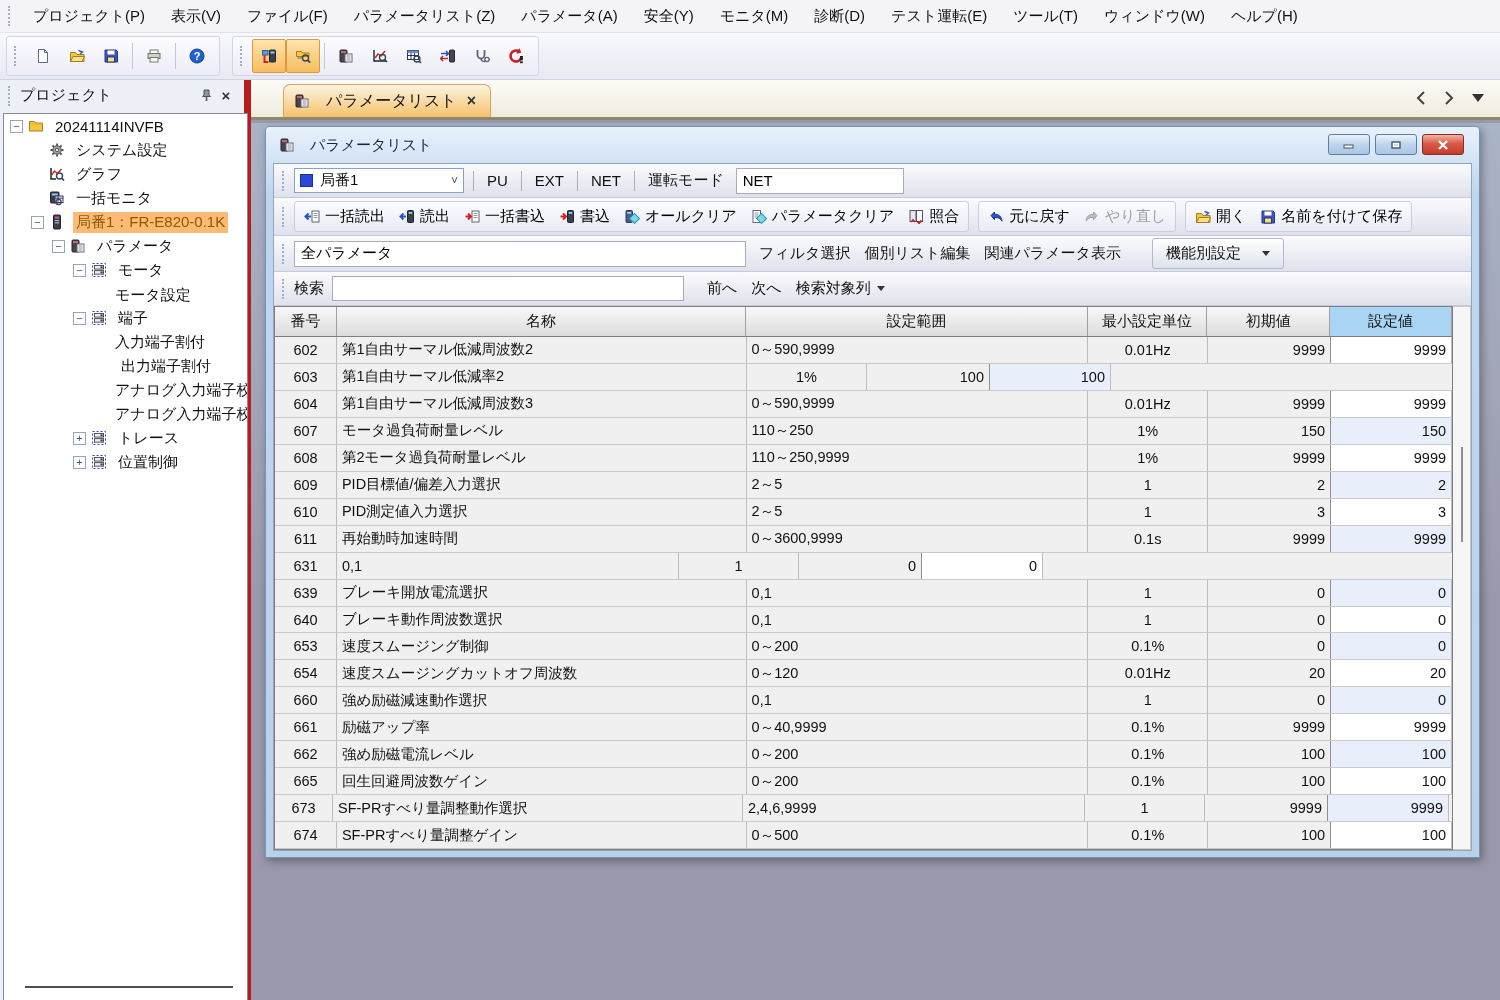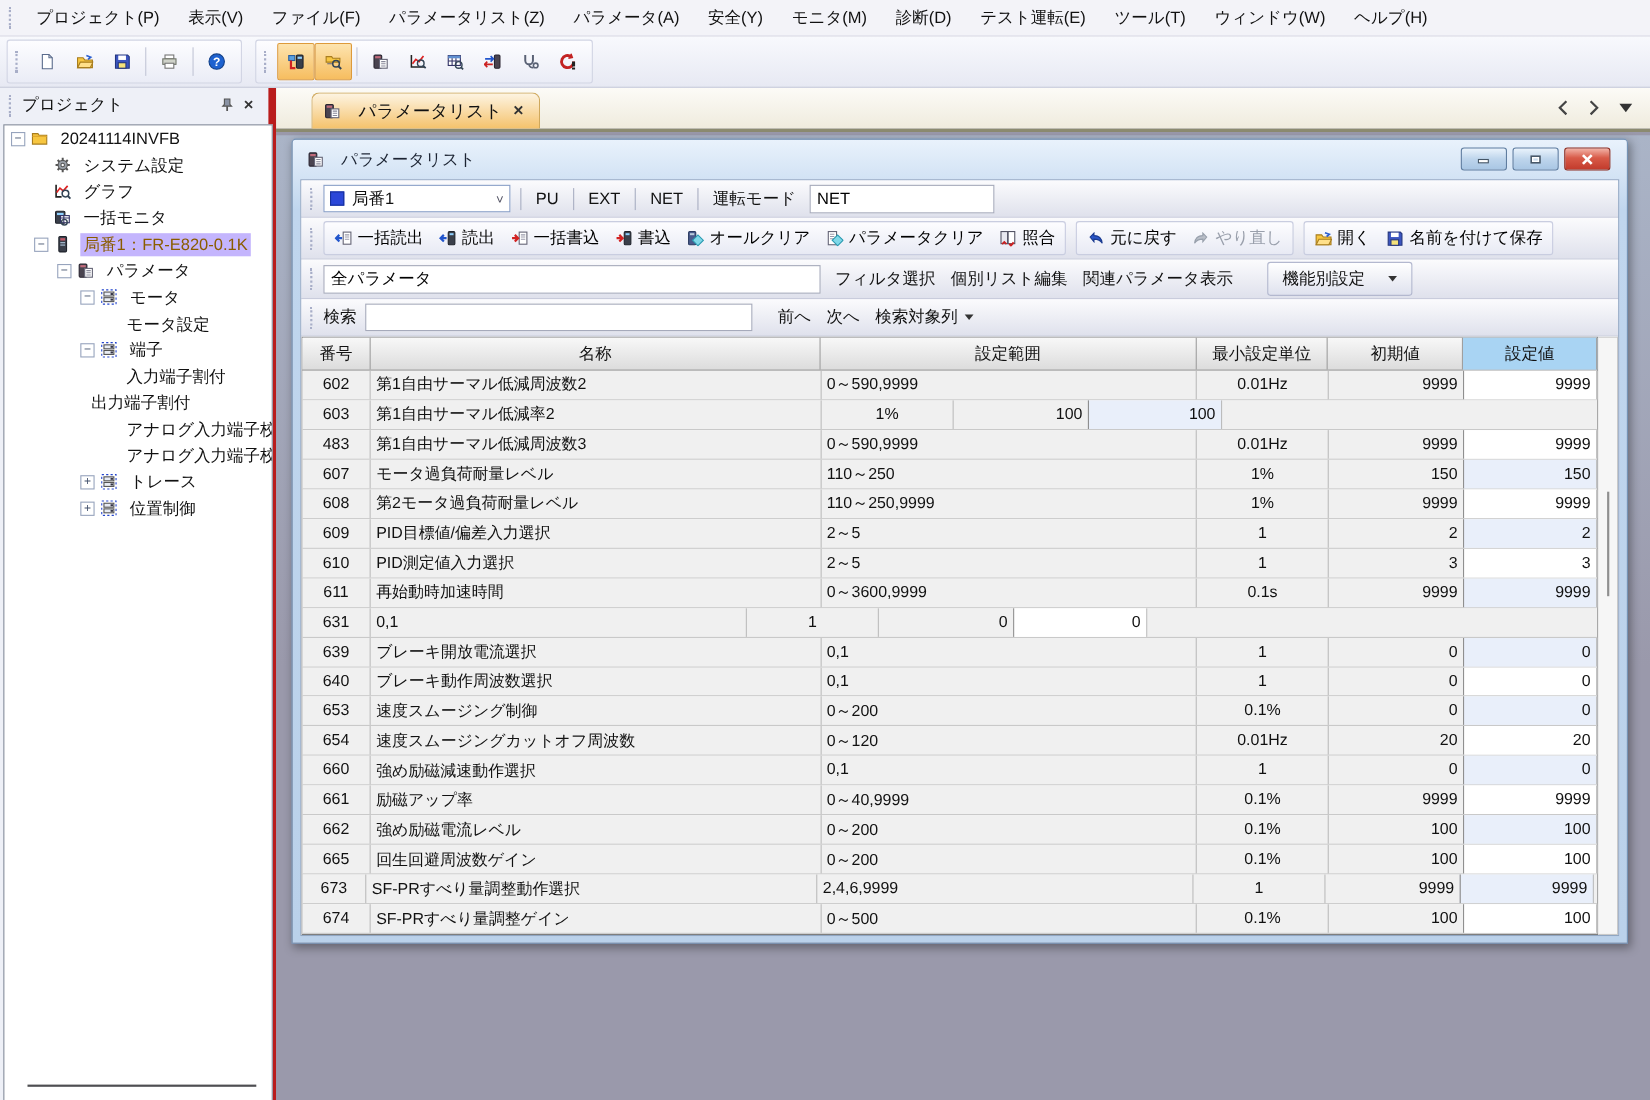--- a/index.html
+++ b/index.html
@@ -20,21 +20,21 @@
 .left-panel{position:absolute;left:0;top:80px;width:251px;height:920px;background:#eef0f7;border-right:7px solid #b91c1c}
 .panel-header{height:31px;display:flex;align-items:center;padding:0 8px 0 6px}
 .panel-title{flex:1}
 .panel-btn{width:20px;height:20px;display:flex;align-items:center;justify-content:center;color:#333;font-weight:bold}
 .tree-box{position:absolute;left:3px;top:33px;width:245px;height:947px;background:#fff;border:1px solid #828a99;overflow:hidden}
 .tree-item{height:24px;display:flex;align-items:center;white-space:nowrap}
 .expander{width:13px;height:13px;border:1px solid #97a4bd;background:#fff;font-size:11px;line-height:11px;text-align:center;color:#44536e;margin-right:5px;flex:none}
 .tree-spacer{width:18px;flex:none}
 .tree-icon{width:19px;height:17px;margin-right:5px;flex:none;display:flex;align-items:center}
 .tree-label{padding:1px 3px}
-.tree-label.selected{background:#c4b5fd;color:#8a5c00}
+.tree-label.selected{background:#fdba74;color:#8a5c00}
 .splitter{position:absolute;left:25px;top:906px;width:208px;height:2px;background:#4e4e52}
 
 .main{position:absolute;left:251px;top:80px;width:1249px;height:920px}
 .tabstrip{height:40px;background:linear-gradient(#fcfbf7,#efebdd);border-bottom:3px solid #8b8a70;position:relative;display:flex;align-items:flex-end;padding-left:32px}
 .tab{height:33px;display:flex;align-items:center;gap:8px;padding:0 12px 0 10px;background:linear-gradient(#fdf4e2,#f5c26b);border:1px solid #cfa85c;border-bottom:none;border-radius:7px 7px 0 0;font-size:16px}
 .tab-close{font-weight:bold;color:#333;padding:0 2px}
 .tab-nav{position:absolute;right:16px;top:11px;display:flex;gap:18px;align-items:center}
 .mdi{position:absolute;left:0;top:43px;right:0;bottom:0;background:linear-gradient(#aab4c7,#9a99ab 55%)}
 
 .child{position:absolute;left:14px;top:3px;width:1215px;height:732px;background:linear-gradient(#e9f2fc,#c0d6ee 64px,#bad1ea);border:1px solid #7593b5;border-radius:4px 4px 0 0;box-shadow:2px 3px 9px rgba(0,0,0,.35);padding:0 7px 7px}
@@ -314,21 +314,21 @@
             <rect x="9.5" y="4.4" width="2.2" height="1.8" fill="#334"></rect>
             <rect x="9.5" y="9.5" width="2.2" height="1.8" fill="#334"></rect>
           </svg>
         </span>
         <span class="tree-label">端子</span>
       </div>
       <div class="tree-item" style="padding-left: 90px;">
         <span class="tree-spacer"></span>
         <span class="tree-label">入力端子割付</span>
       </div>
-      <div class="tree-item" style="padding-left: 58px;">
+      <div class="tree-item" style="padding-left: 96px;">
         <span class="tree-spacer"></span>
         <span class="tree-label">出力端子割付</span>
       </div>
       <div class="tree-item" style="padding-left: 90px;">
         <span class="tree-spacer"></span>
         <span class="tree-label">アナログ入力端子校正</span>
       </div>
       <div class="tree-item" style="padding-left: 90px;">
         <span class="tree-spacer"></span>
         <span class="tree-label">アナログ入力端子校正</span>
@@ -606,21 +606,21 @@
                   <div class="td c5" style="width: 122px;">9999</div>
                 </div>
                 <div class="tr alt">
                   <div class="td c0" style="width: 62px;">603</div>
                   <div class="td c1" style="width: 410px;">第1自由サーマル低減率2</div>
                   <div class="td c3" style="width: 120px;">1%</div>
                   <div class="td c4" style="width: 123px;">100</div>
                   <div class="td c5" style="width: 122px;">100</div>
                 </div>
                 <div class="tr">
-                  <div class="td c0" style="width: 62px;">483</div>
+                  <div class="td c0" style="width: 62px;">604</div>
                   <div class="td c1" style="width: 410px;">第1自由サーマル低減周波数3</div>
                   <div class="td c2" style="width: 342px;">0～590,9999</div>
                   <div class="td c3" style="width: 120px;">0.01Hz</div>
                   <div class="td c4" style="width: 123px;">9999</div>
                   <div class="td c5" style="width: 122px;">9999</div>
                 </div>
                 <div class="tr alt">
                   <div class="td c0" style="width: 62px;">607</div>
                   <div class="td c1" style="width: 410px;">モータ過負荷耐量レベル</div>
                   <div class="td c2" style="width: 342px;">110～250</div>

